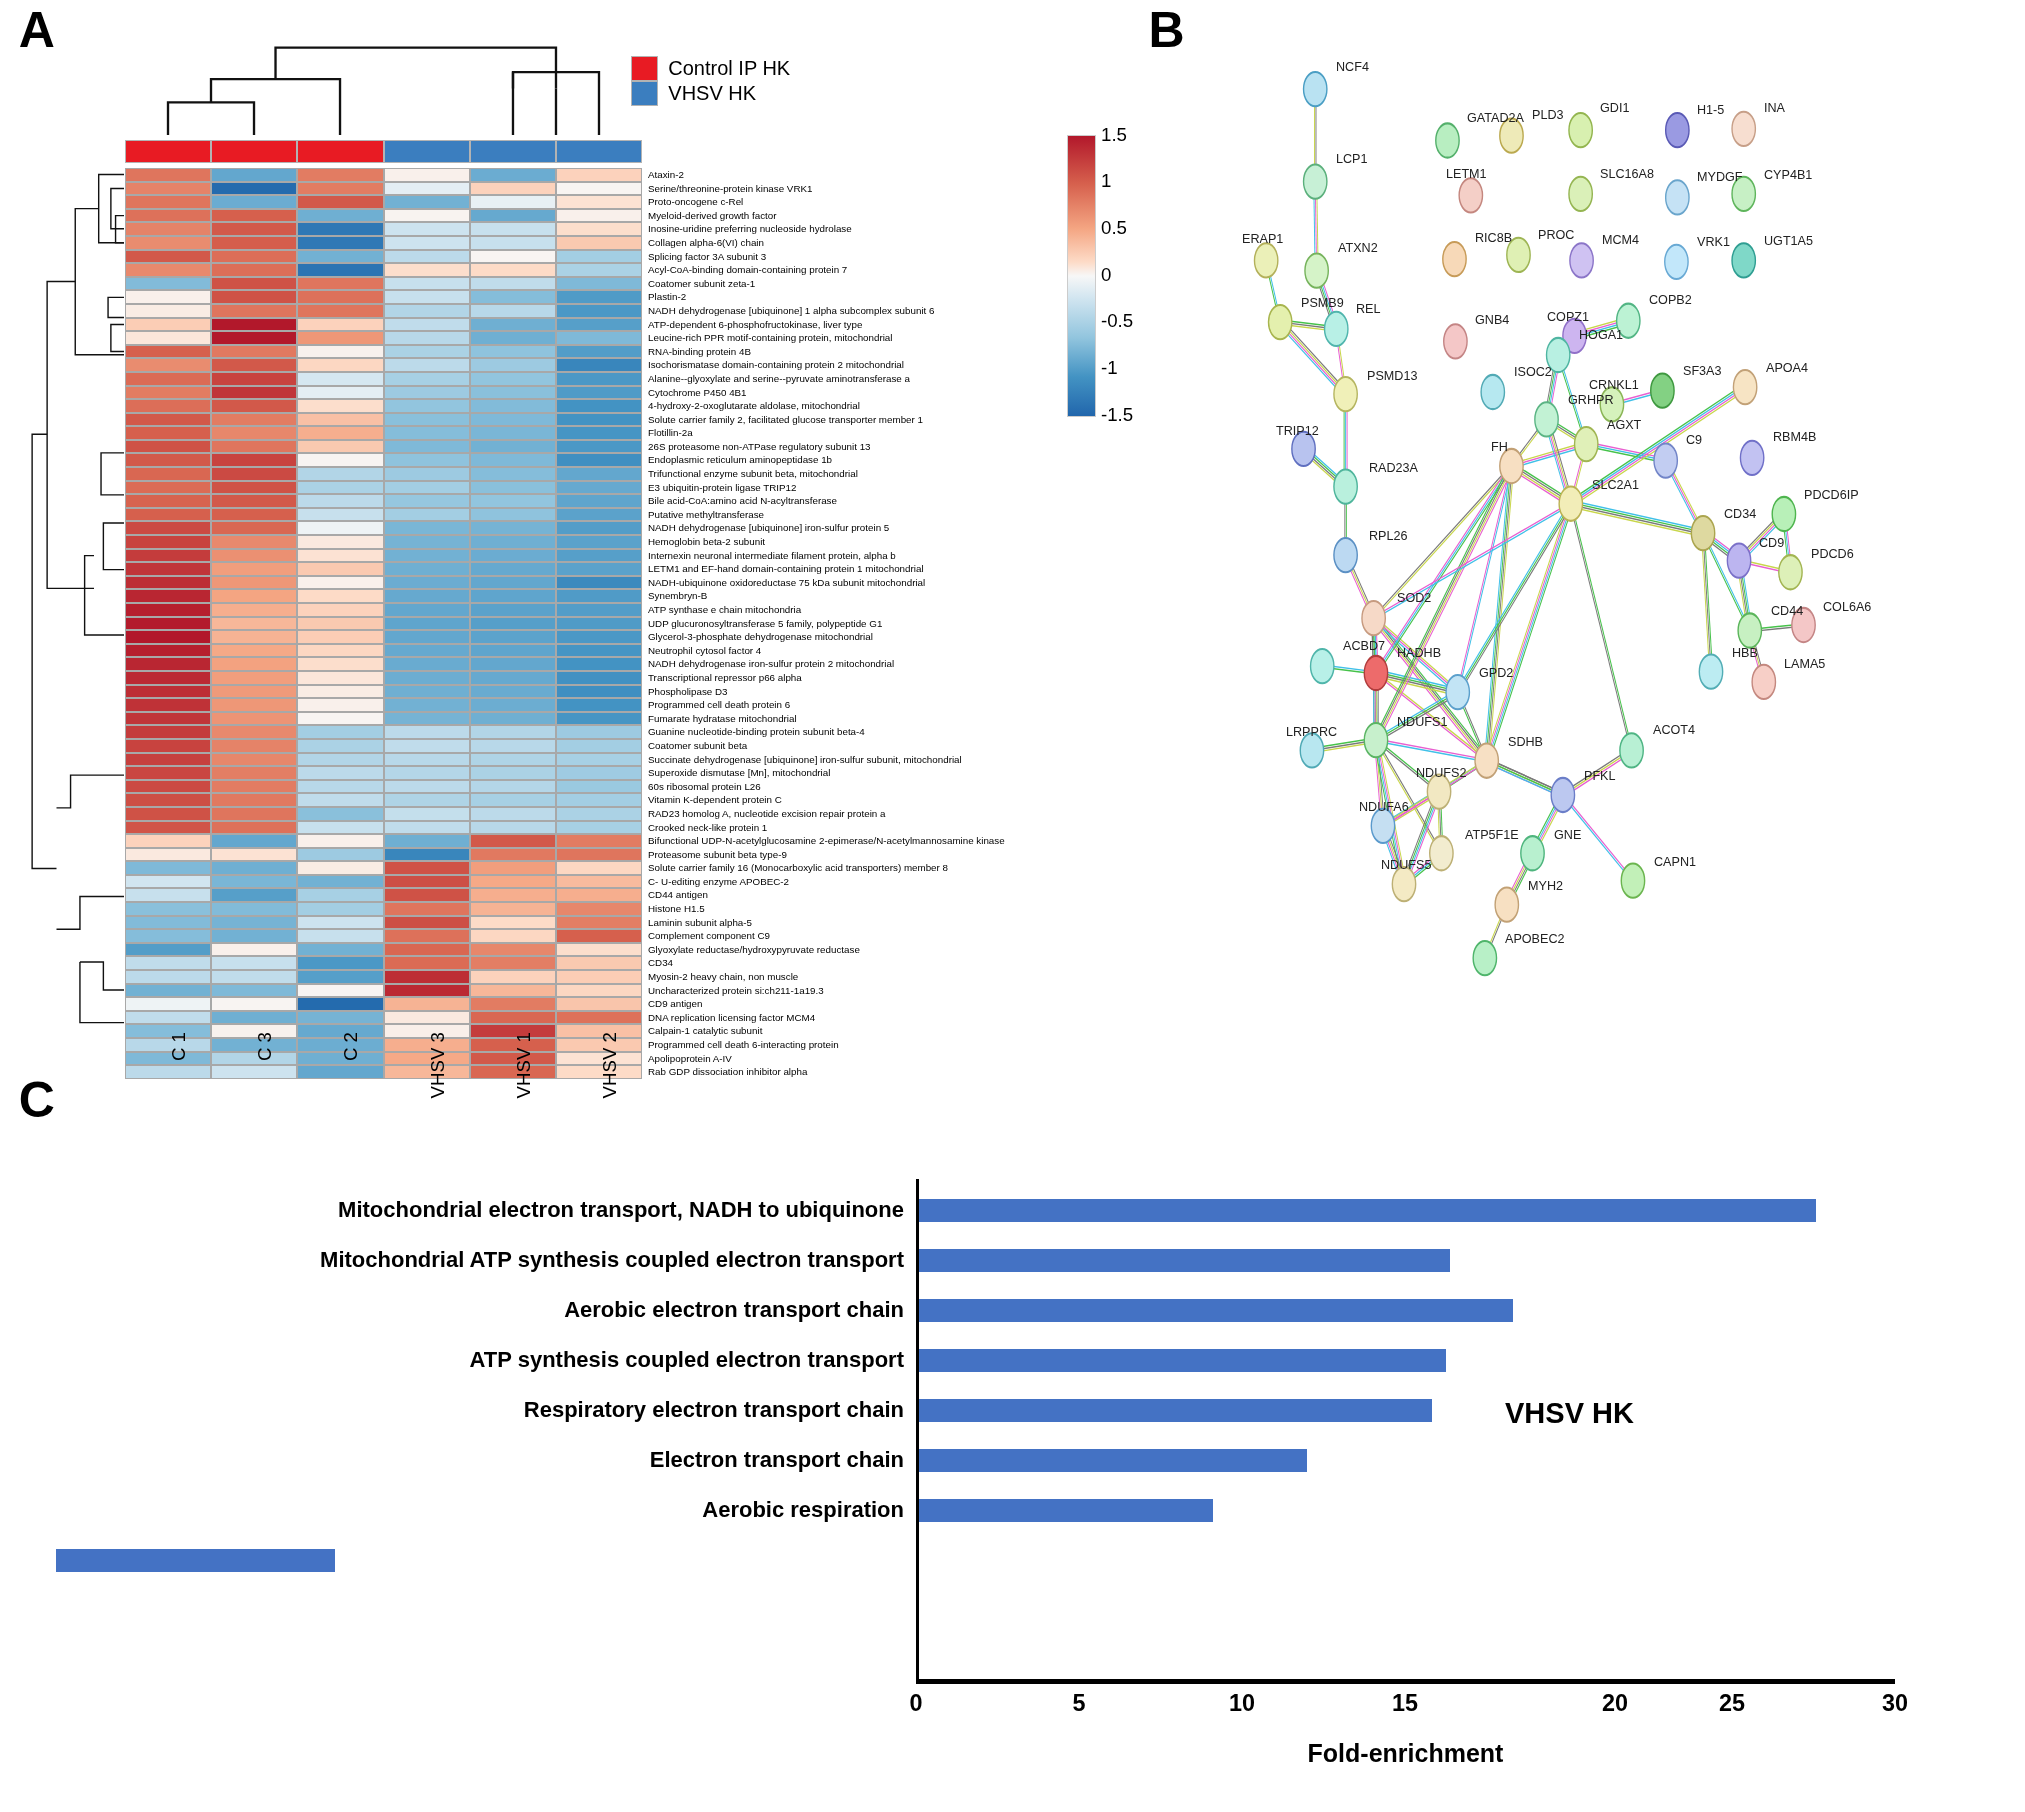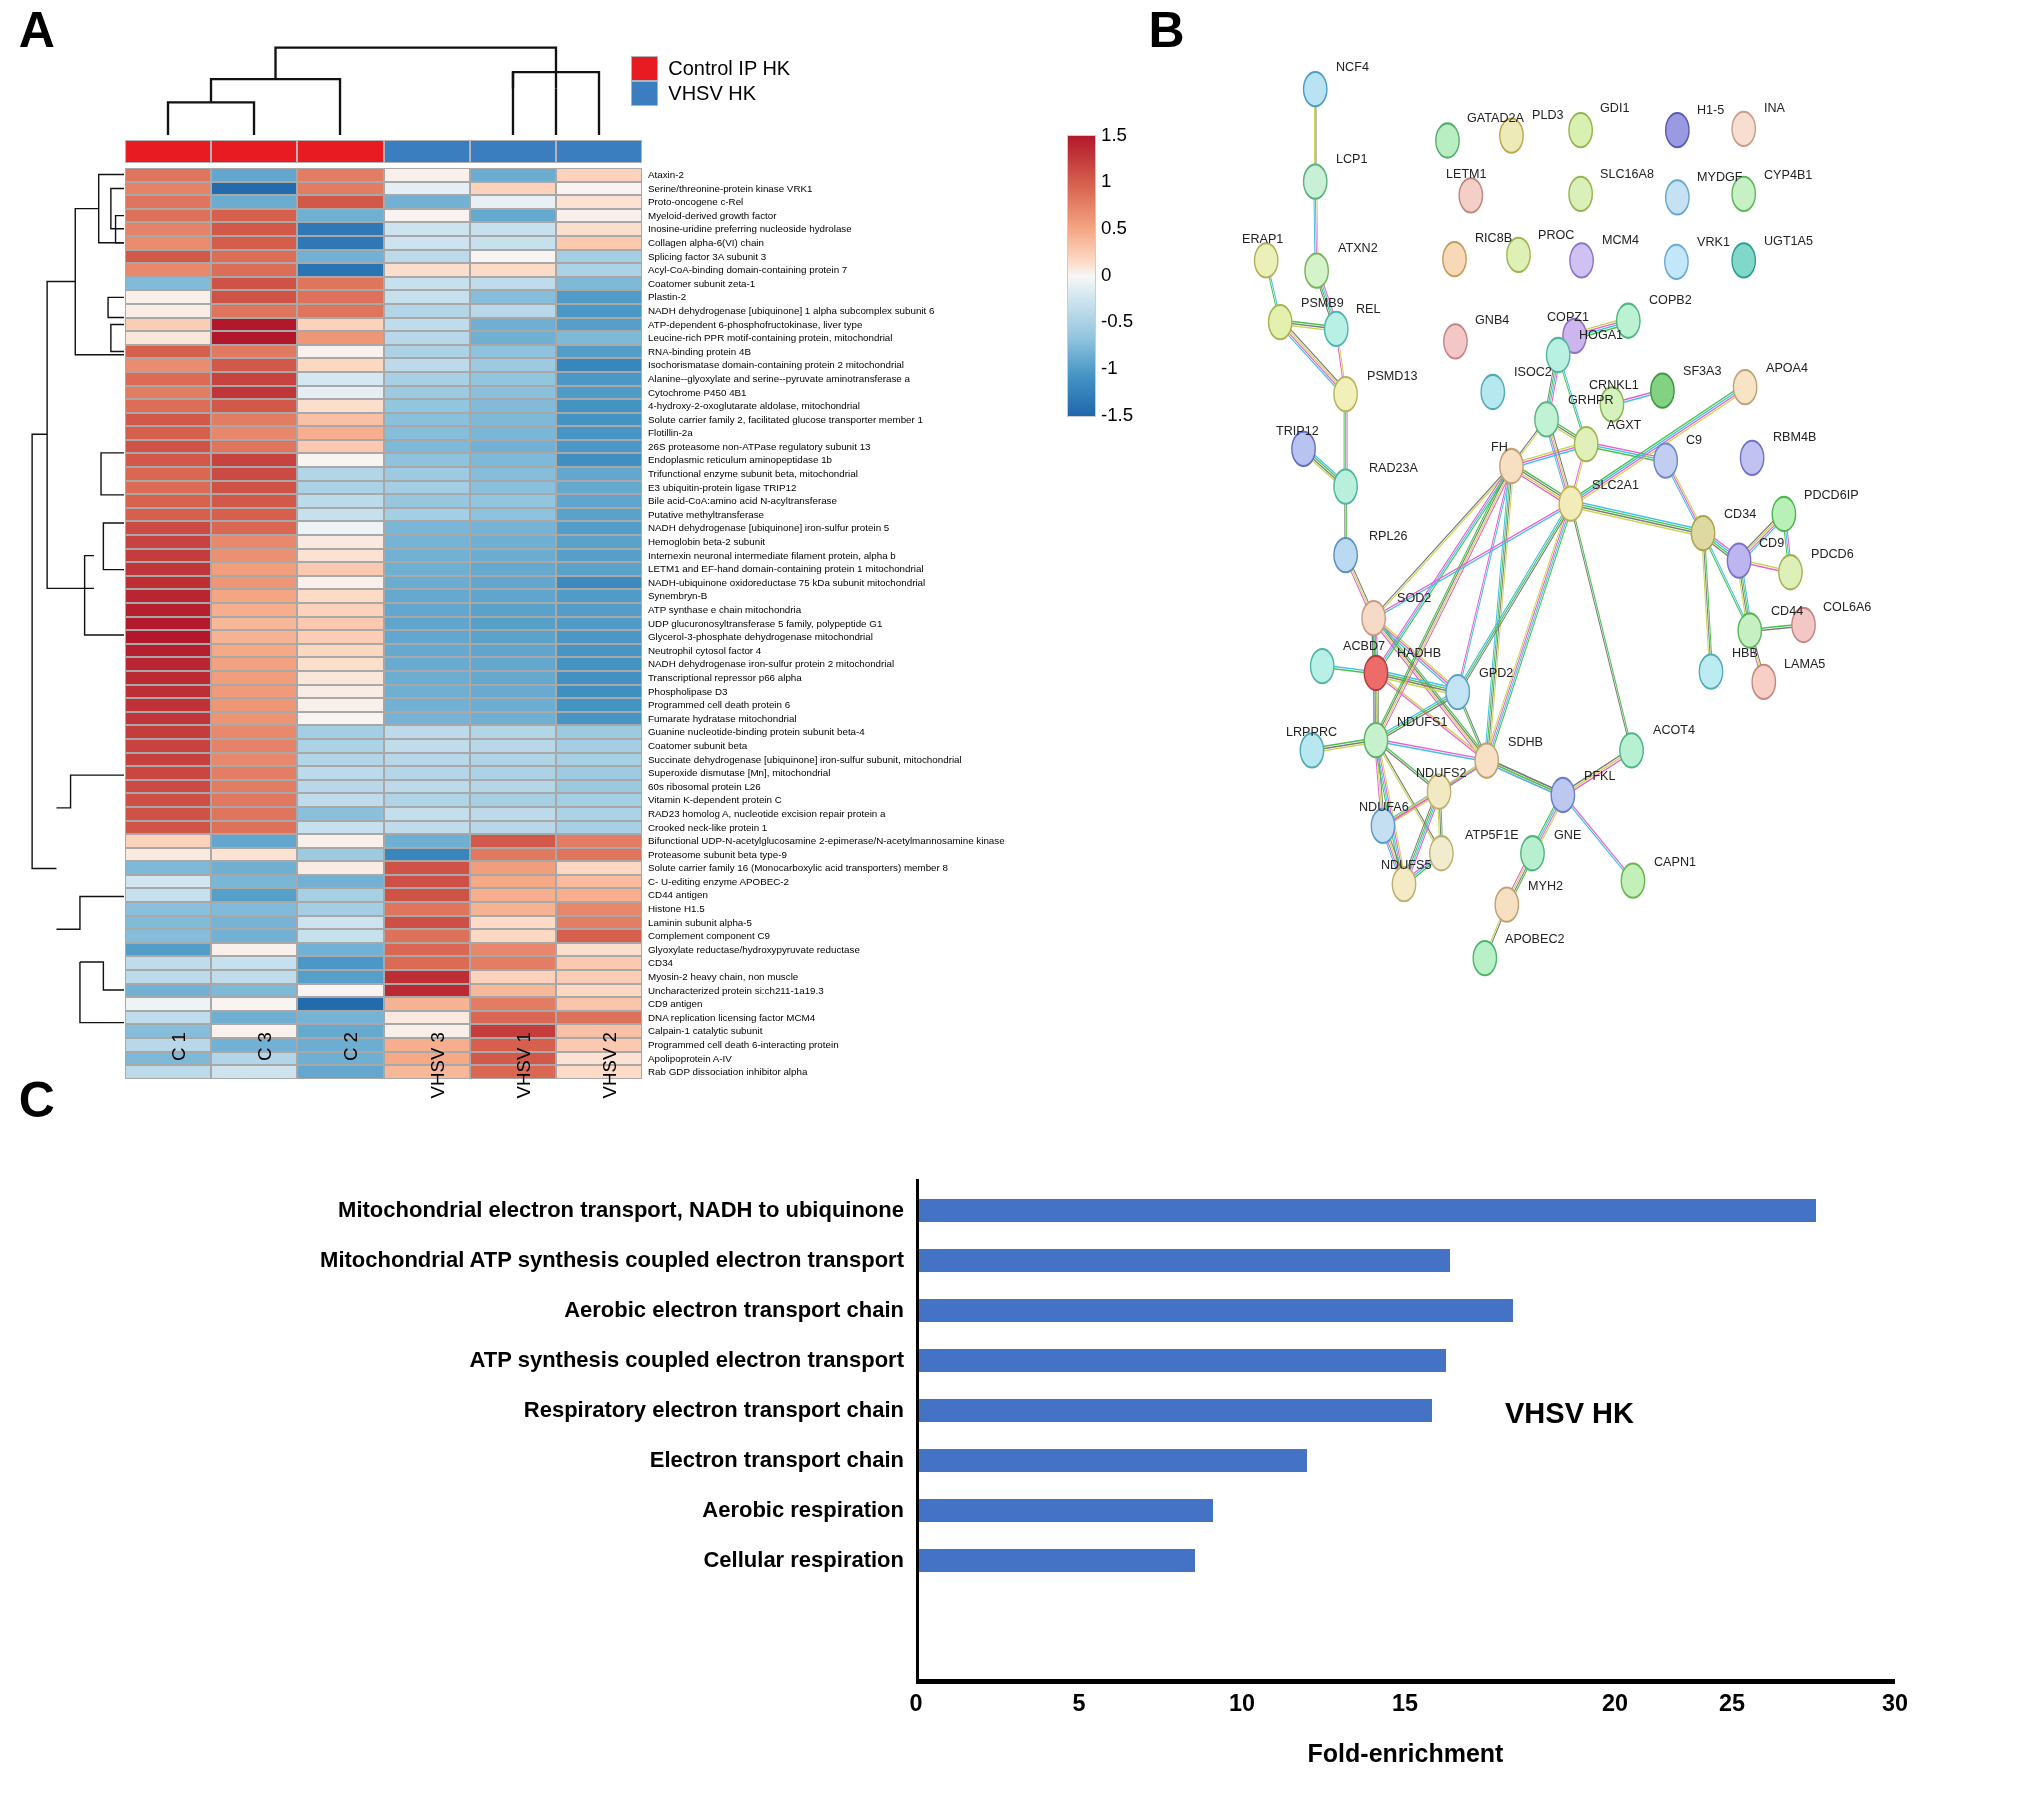--- a/index.html
+++ b/index.html
@@ -1140,21 +1140,20 @@
           <div class="bar-fill" style="width: 391px; background: rgb(68, 114, 196);"></div>
         </div>
       </div>
       <div class="barrow">
         <div class="cat-label">Aerobic respiration</div>
         <div class="bar-track">
           <div class="bar-fill" style="width: 297px; background: rgb(68, 114, 196);"></div>
         </div>
       </div>
       <div class="barrow">
-        <div class="cat-label">Cellular respiration</div>
         <div class="bar-track">
           <div class="bar-fill" style="width: 279px; background: rgb(68, 114, 196);"></div>
         </div>
       </div>
     </div>
   <div id="yaxis"></div>
   <div id="xaxis"></div>
   <div id="xticks">
       <div class="xtick" style="left: 916px;">0</div>
       <div class="xtick" style="left: 1079px;">5</div>

